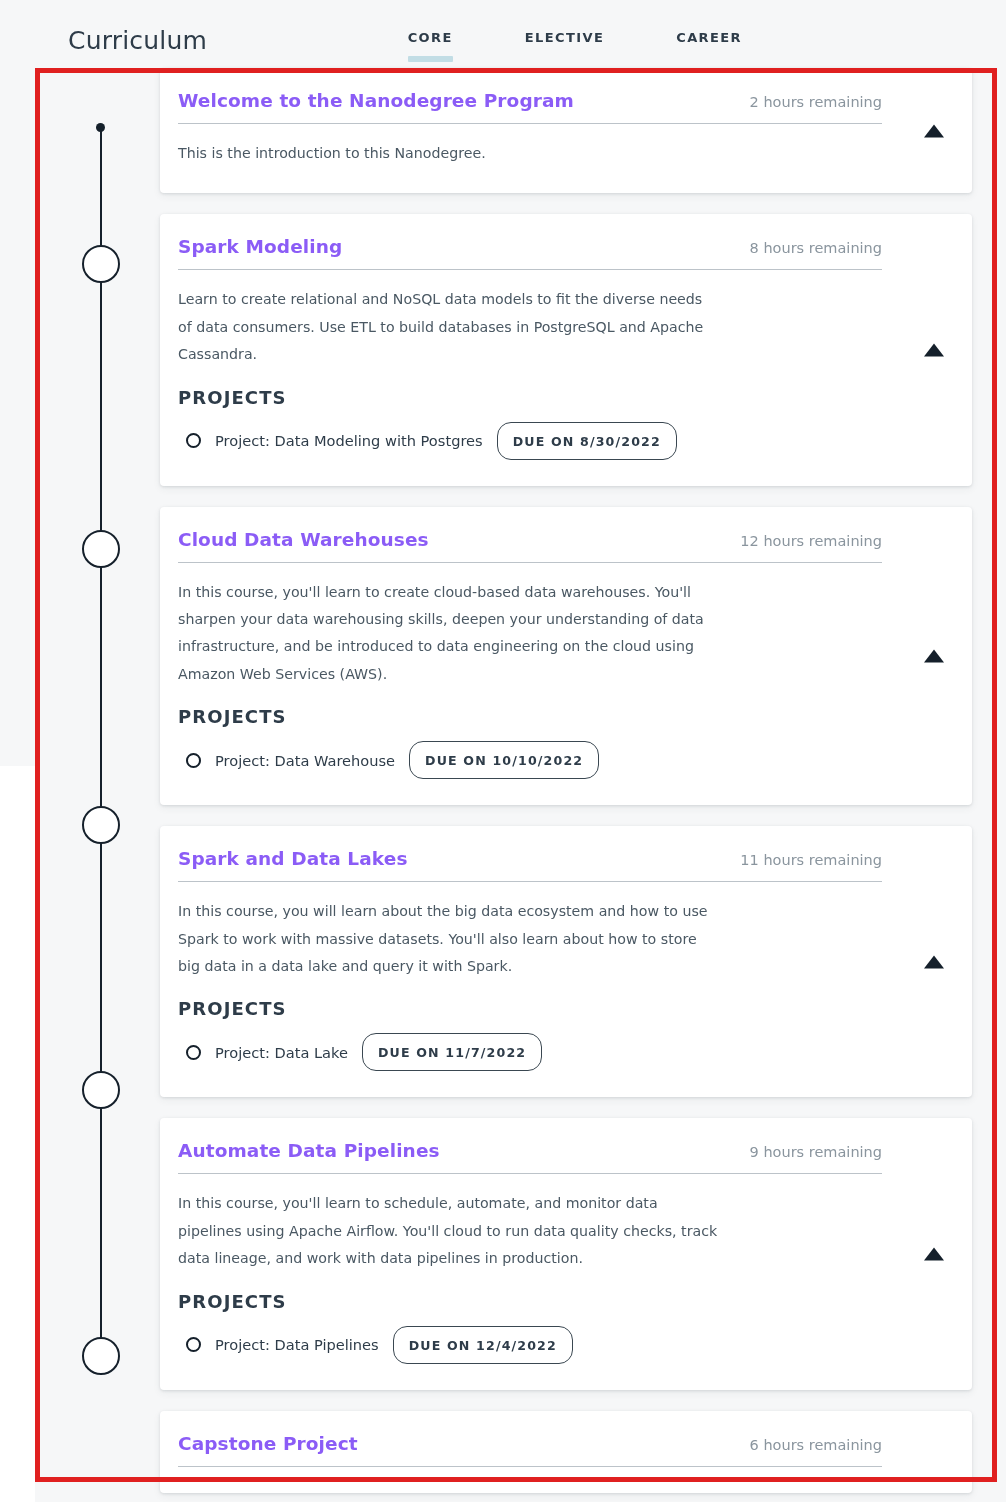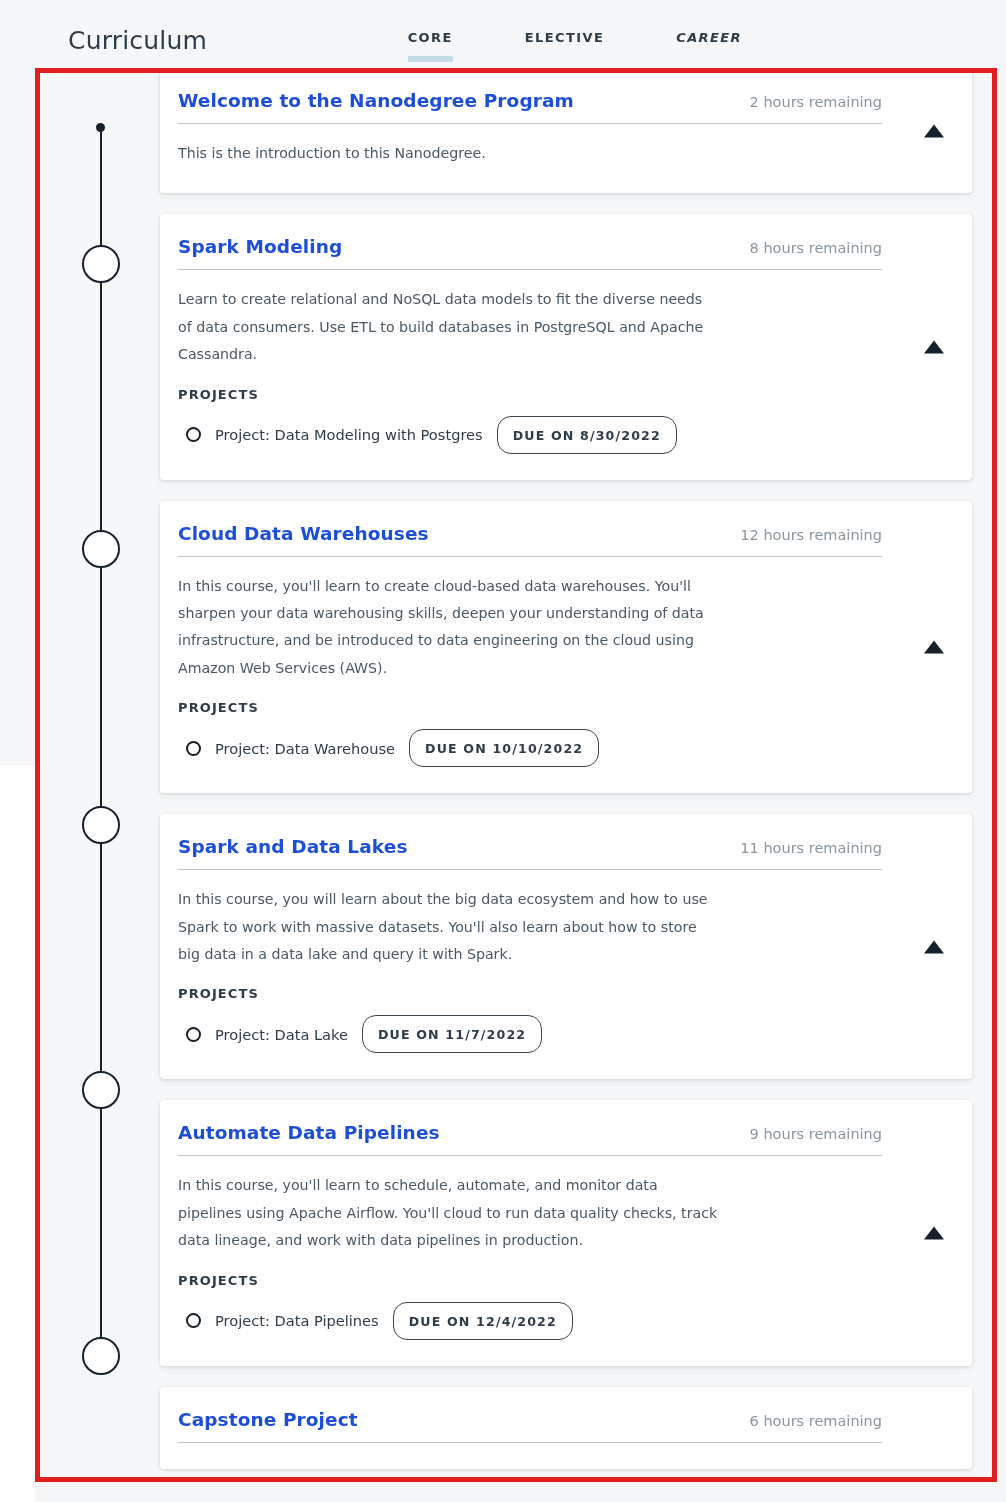--- a/index.html
+++ b/index.html
@@ -53,21 +53,21 @@
     position: relative;
     padding: 30px 0 0 0;
     margin-right: 72px;
     font-size: 13px;
     font-weight: 700;
     letter-spacing: 1.4px;
     color: #2e3c49;
     cursor: pointer;
     text-align: center;
   }
-  .tab:last-child { margin-right: 86px; font-style: italic; }
+  .tab:last-child { margin-right: 86px; }
   .tab .tab-underline {
     display: block;
     margin-top: 11px;
     height: 6px;
     border-radius: 1px;
     background: transparent;
   }
   .tab.active .tab-underline { background: #c2dde5; }
 
   
@@ -132,39 +132,39 @@
     display: flex;
     align-items: baseline;
     justify-content: space-between;
     width: 704px;
     padding-bottom: 12px;
     border-bottom: 1px solid #bcc3c9;
   }
   .card-title {
     font-size: 18.5px;
     font-weight: 600;
-    color: #1d4ed8;
+    color: #8b5cf6;
     letter-spacing: 0.1px;
   }
   .card-hours {
     font-size: 14.5px;
     color: #8a959e;
     font-weight: 400;
     white-space: nowrap;
   }
   .card-desc {
     margin-top: 16px;
     width: 540px;
     font-size: 14.2px;
     line-height: 1.93;
     color: #4a5863;
   }
   .projects-label {
     margin-top: 18px;
-    font-size: 13px;
+    font-size: 18px;
     font-weight: 600;
     letter-spacing: 1.1px;
     color: #2e3c49;
   }
   .project-row {
     display: flex;
     align-items: center;
     margin-top: 14px;
   }
   .project-circle {

